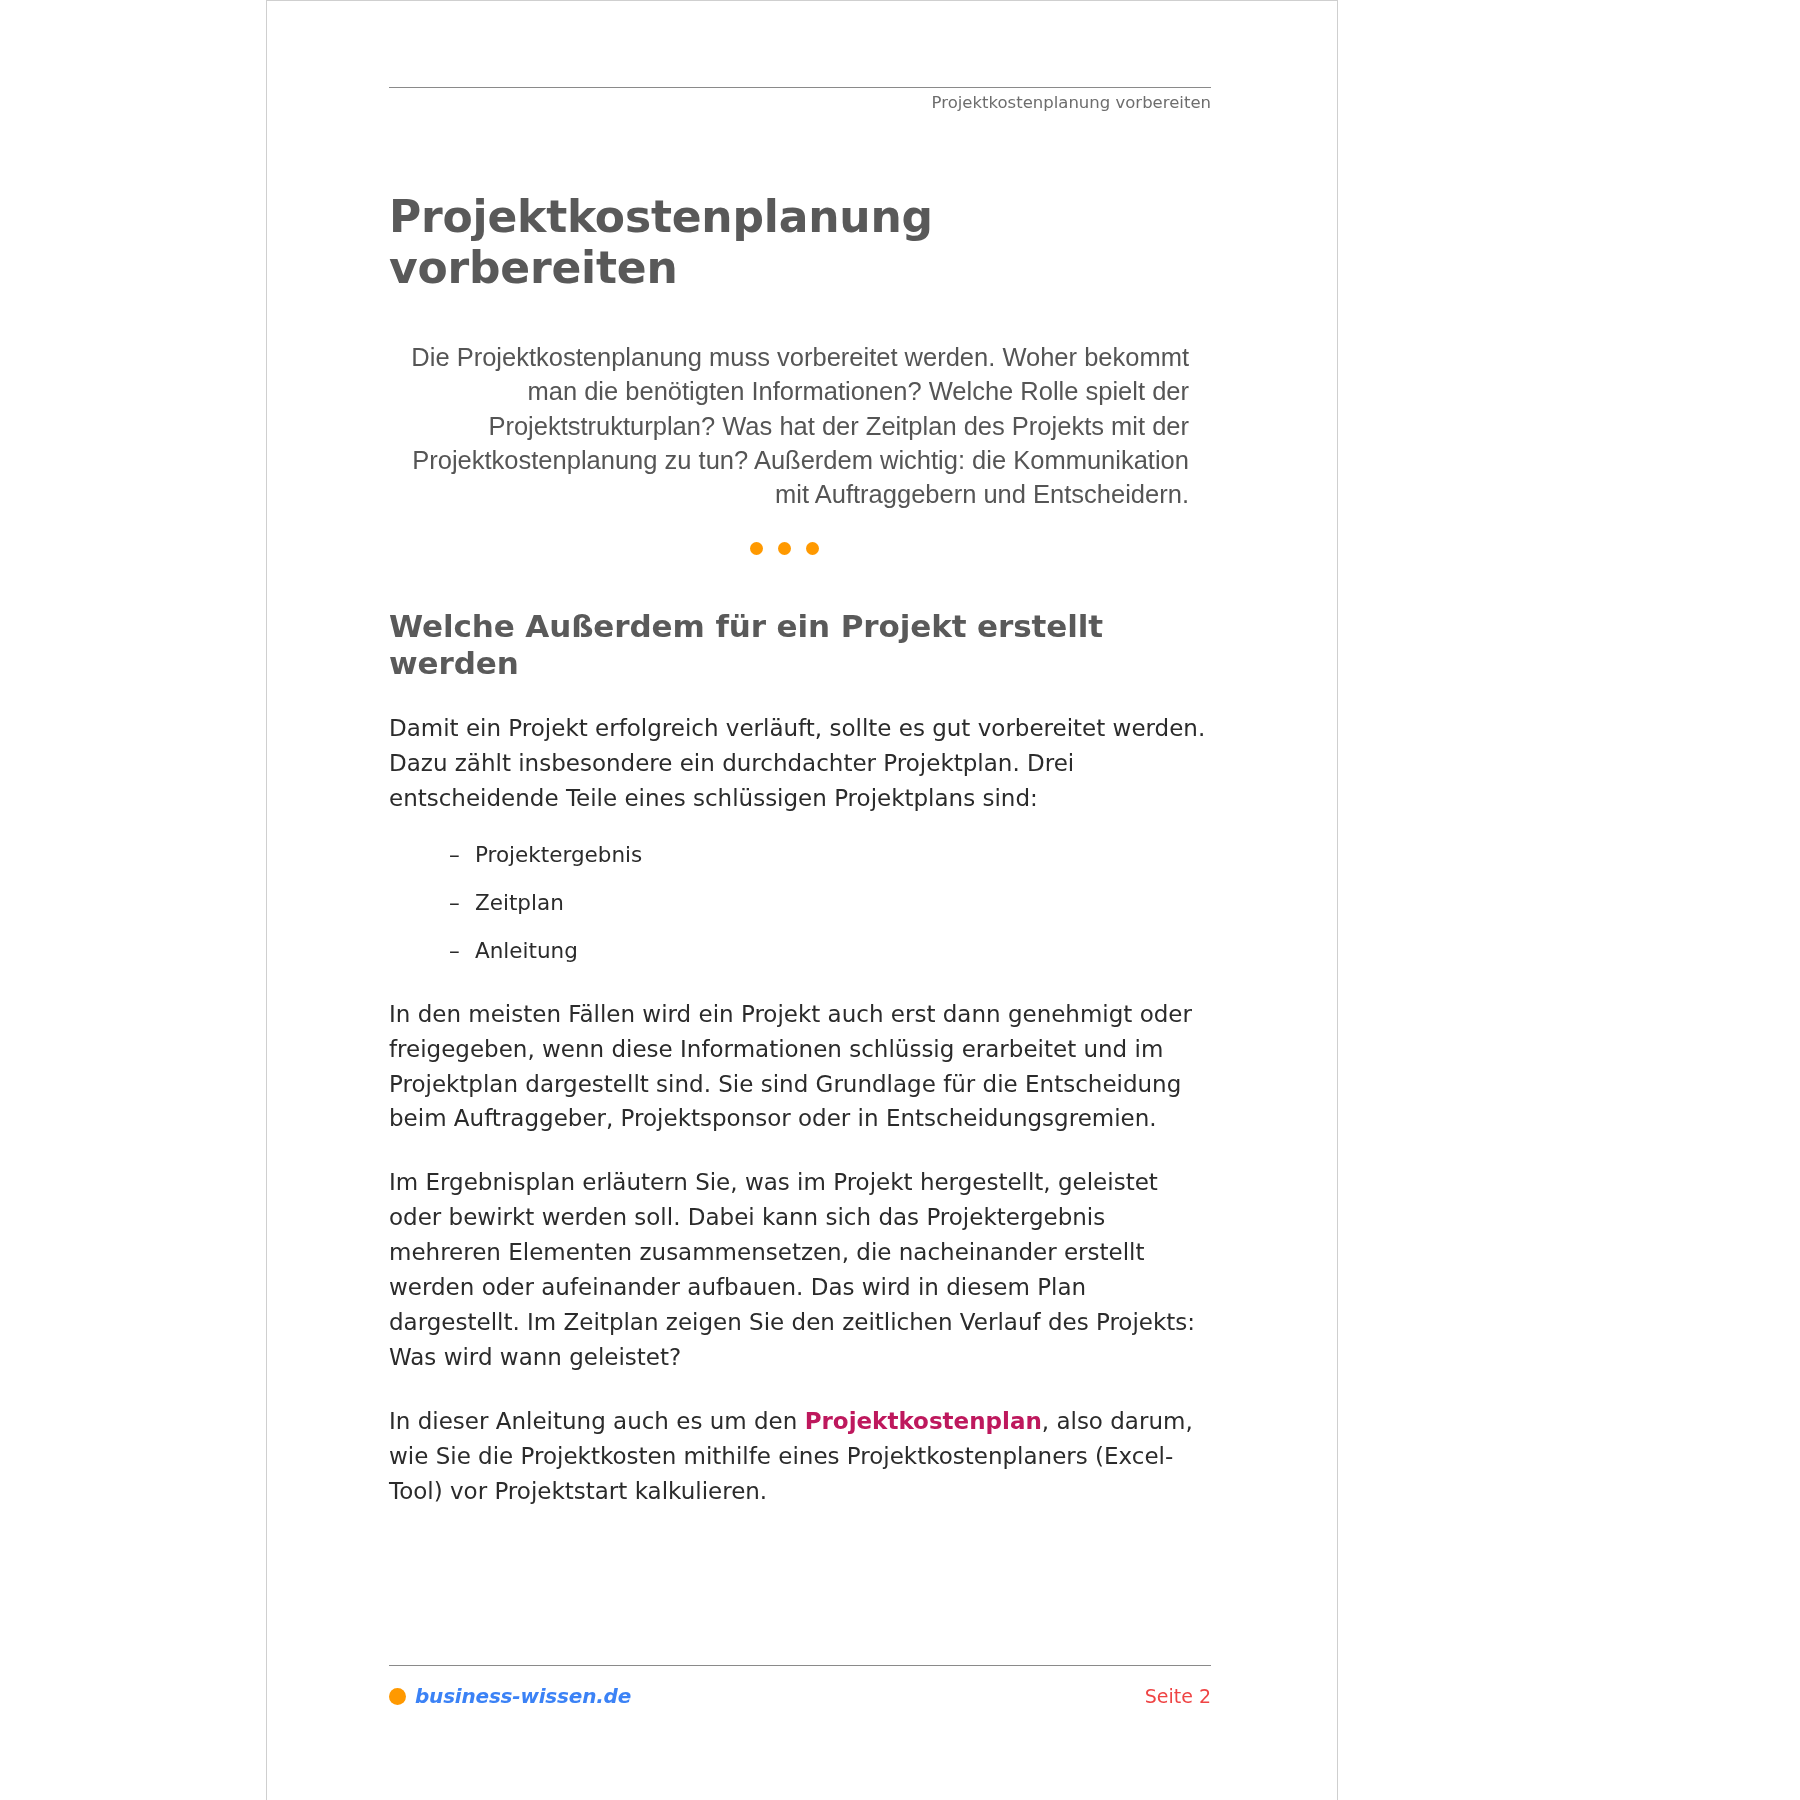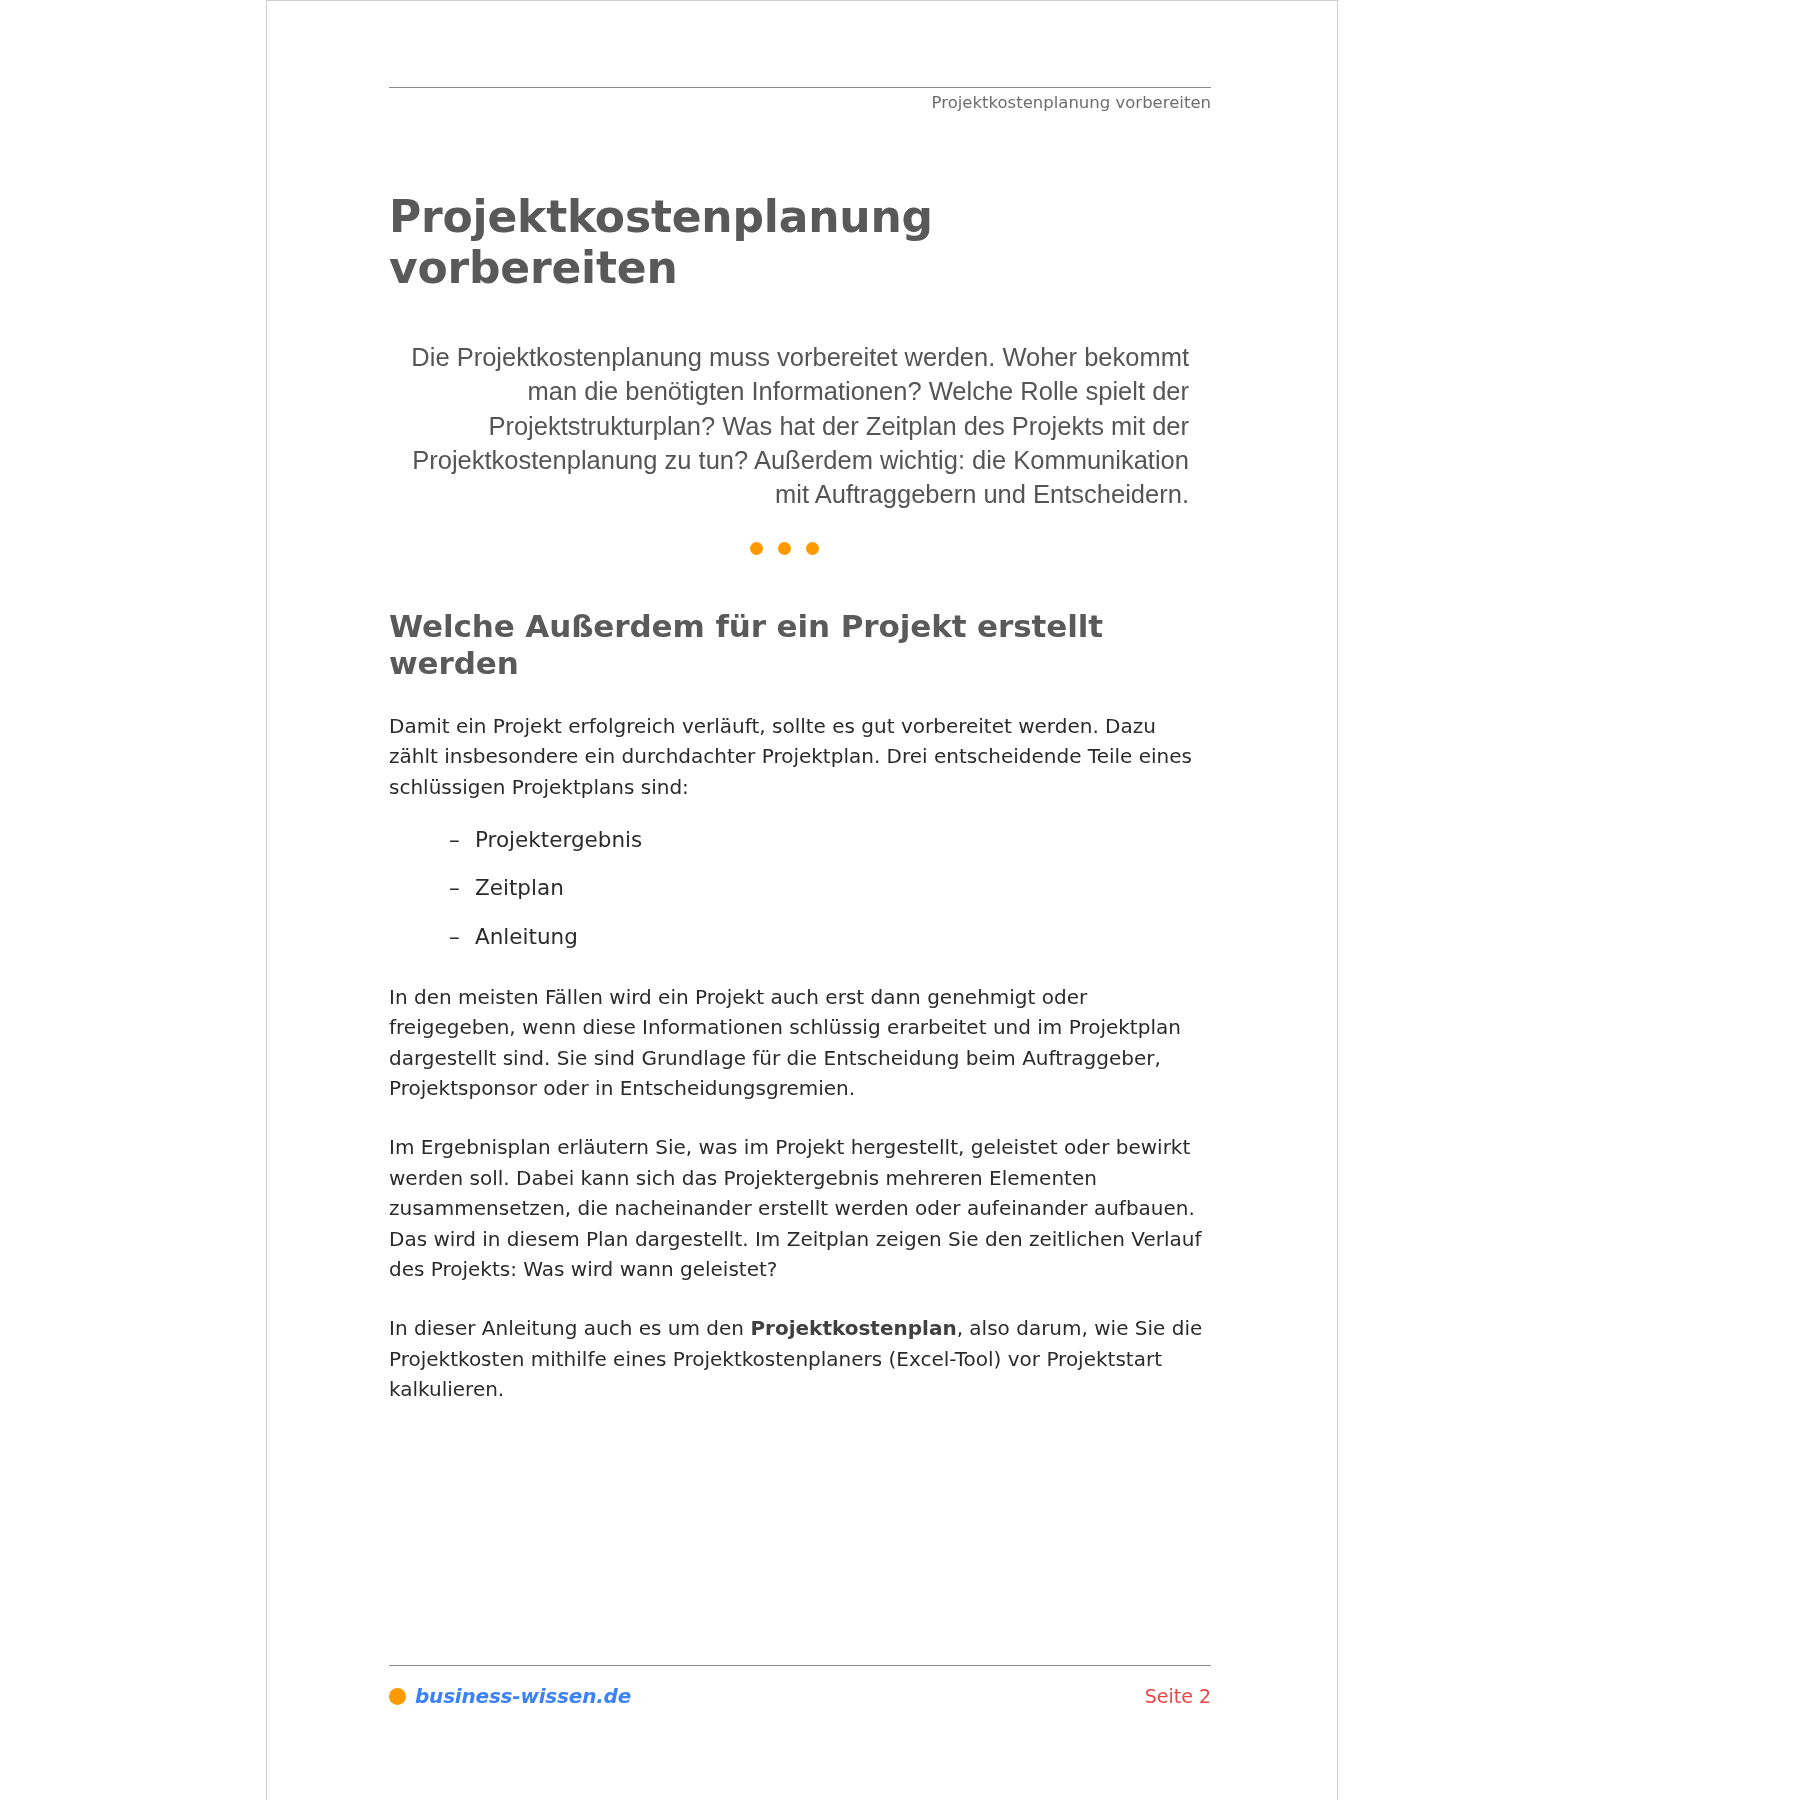--- a/index.html
+++ b/index.html
@@ -140,29 +140,29 @@
     font-weight: bold;
     color: #5a5a5a;
     line-height: 1.2;
     letter-spacing: -0.1px;
     font-family: "DejaVu Sans", sans-serif;
   }
 
   
   .para {
     margin-top: 29px;
-    font-size: 20px;
+    font-size: 23px;
     color: #2b2b2b;
     line-height: 1.52;
     font-family: "DejaVu Sans", sans-serif;
     width: 822px;
   }
   .para b, .para strong {
     font-weight: bold;
-    color: #404040;
+    color: #be185d;
   }
 
   .dash-list {
     margin: 22px 0 0 0;
     padding: 0;
     list-style: none;
   }
   .dash-list li {
     display: flex;
     align-items: baseline;

